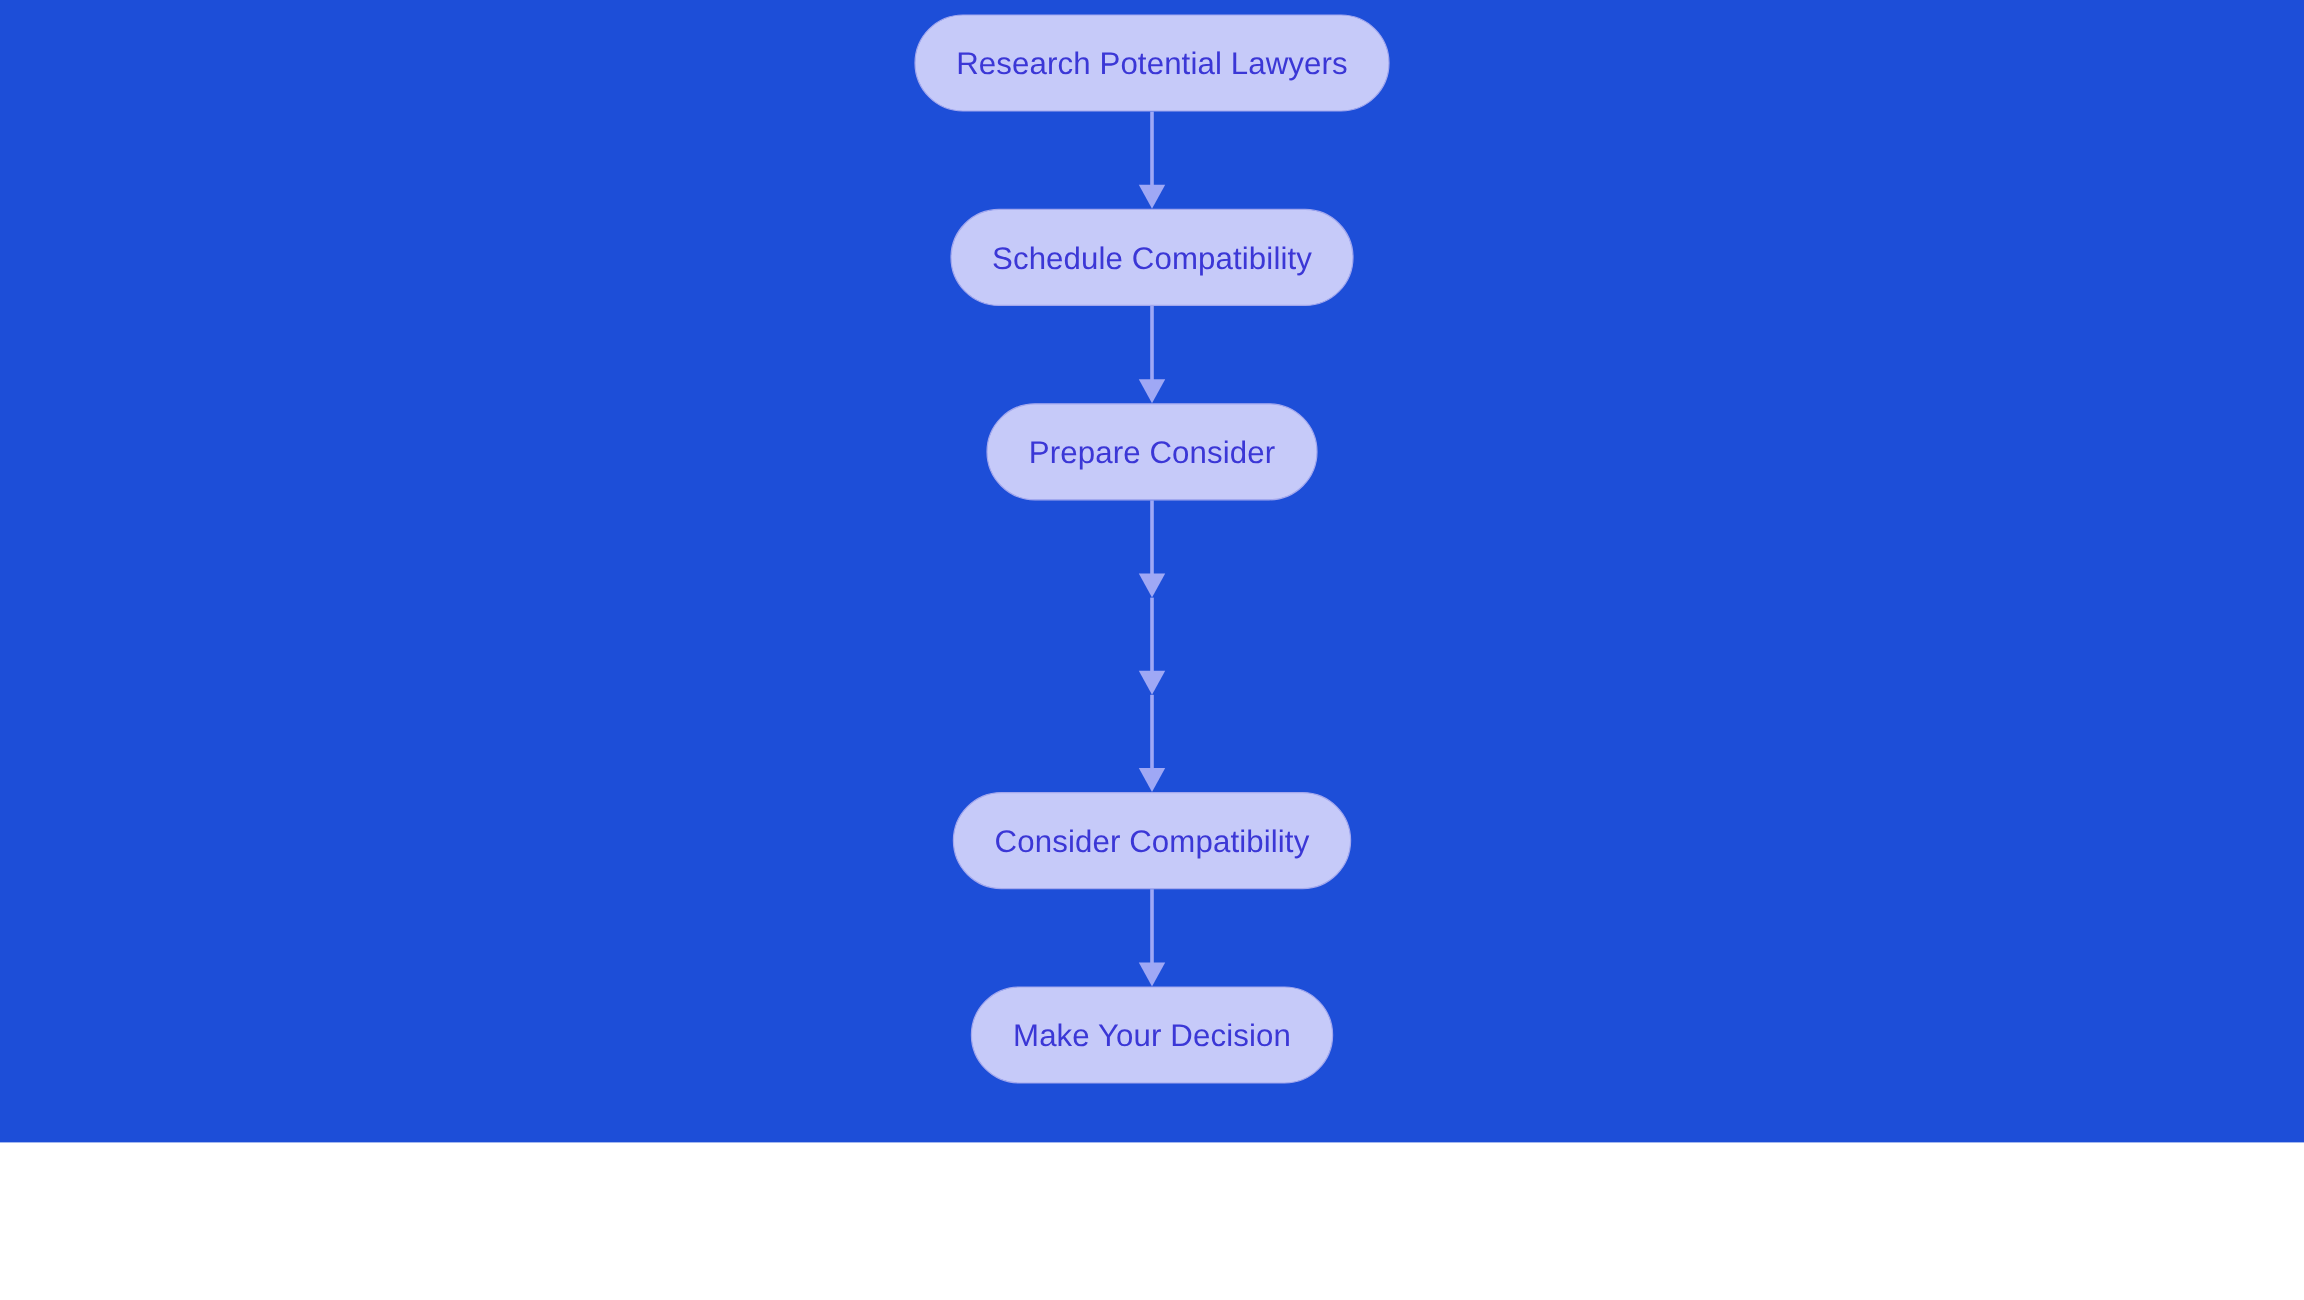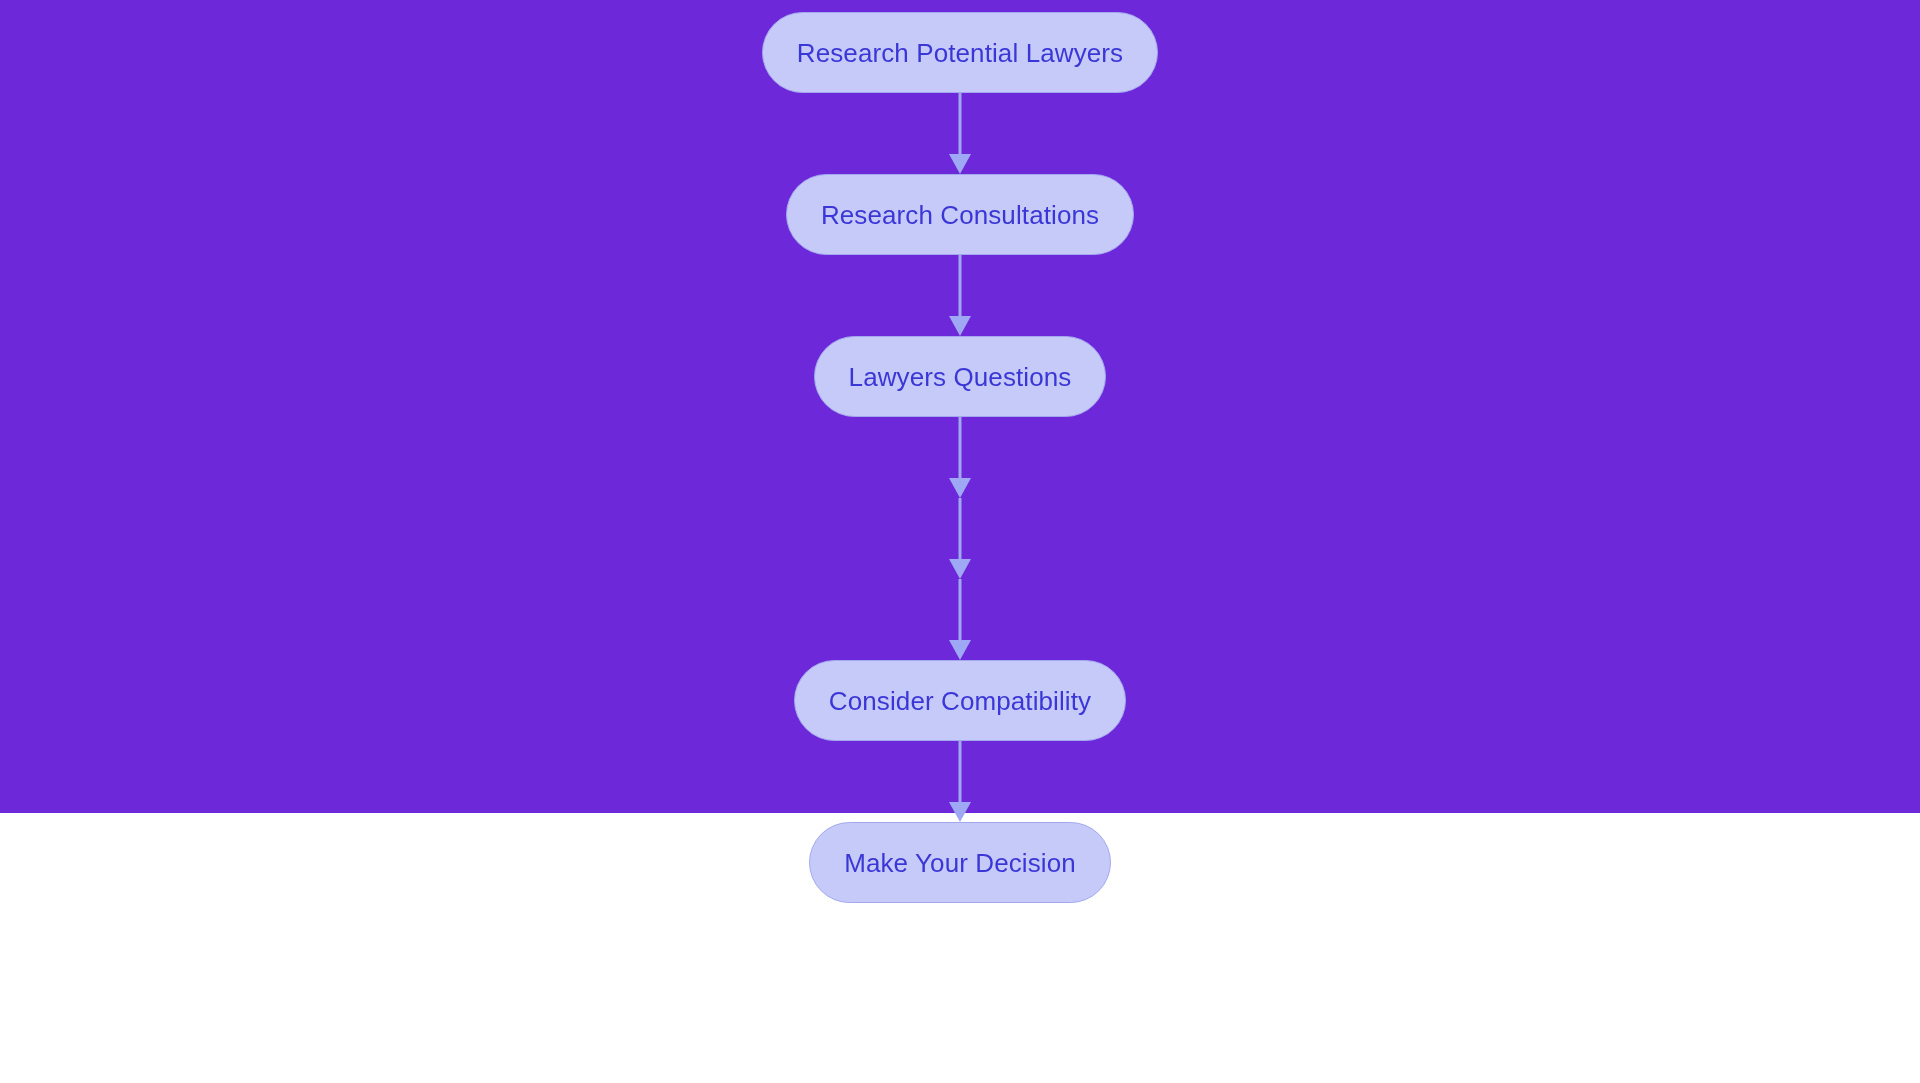--- a/index.html
+++ b/index.html
@@ -10,22 +10,22 @@
   body {
     width: 1920px;
     height: 1083px;
     overflow: hidden;
     font-family: "Liberation Sans", sans-serif;
   }
 
   #flowchart-canvas {
     position: relative;
     width: 1920px;
-    height: 813px;
-    background: #6d28d9;
+    height: 952px;
+    background: #1d4ed8;
   }
 
   .flow-column {
     position: absolute;
     left: 0;
     top: 0;
     width: 1920px;
     height: 1083px;
     display: flex;
     flex-direction: column;
@@ -96,30 +96,30 @@
     <div class="flow-node">
       <span class="flow-node-label">Research Potential Lawyers</span>
     </div>
 
     <div class="flow-connector">
       <span class="conn-line"></span>
       <span class="conn-head"></span>
     </div>
 
     <div class="flow-node">
-      <span class="flow-node-label">Research Consultations</span>
+      <span class="flow-node-label">Schedule Compatibility</span>
     </div>
 
     <div class="flow-connector">
       <span class="conn-line"></span>
       <span class="conn-head"></span>
     </div>
 
     <div class="flow-node">
-      <span class="flow-node-label">Lawyers Questions</span>
+      <span class="flow-node-label">Prepare Consider</span>
     </div>
 
     <div class="flow-connector">
       <span class="conn-line"></span>
       <span class="conn-head"></span>
     </div>
 
 
     <div class="flow-connector">
       <span class="conn-line"></span>

